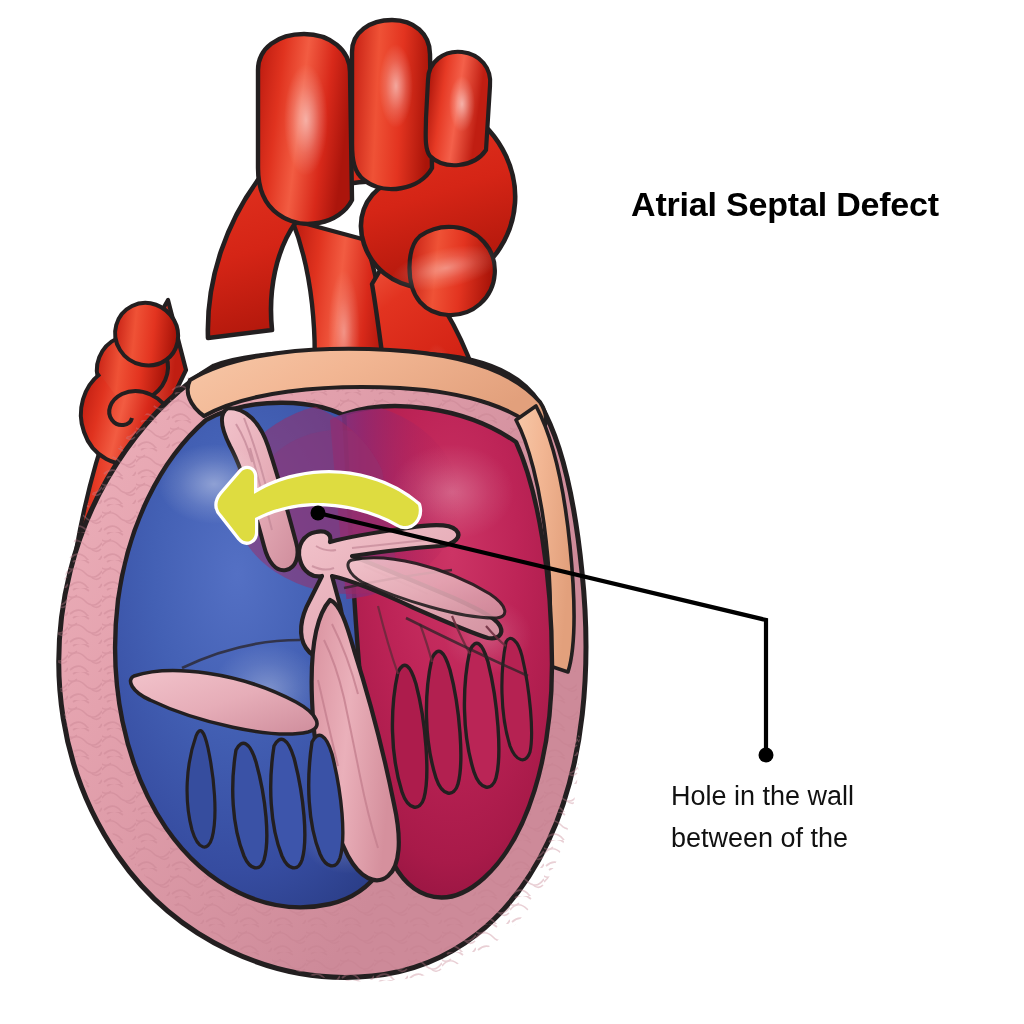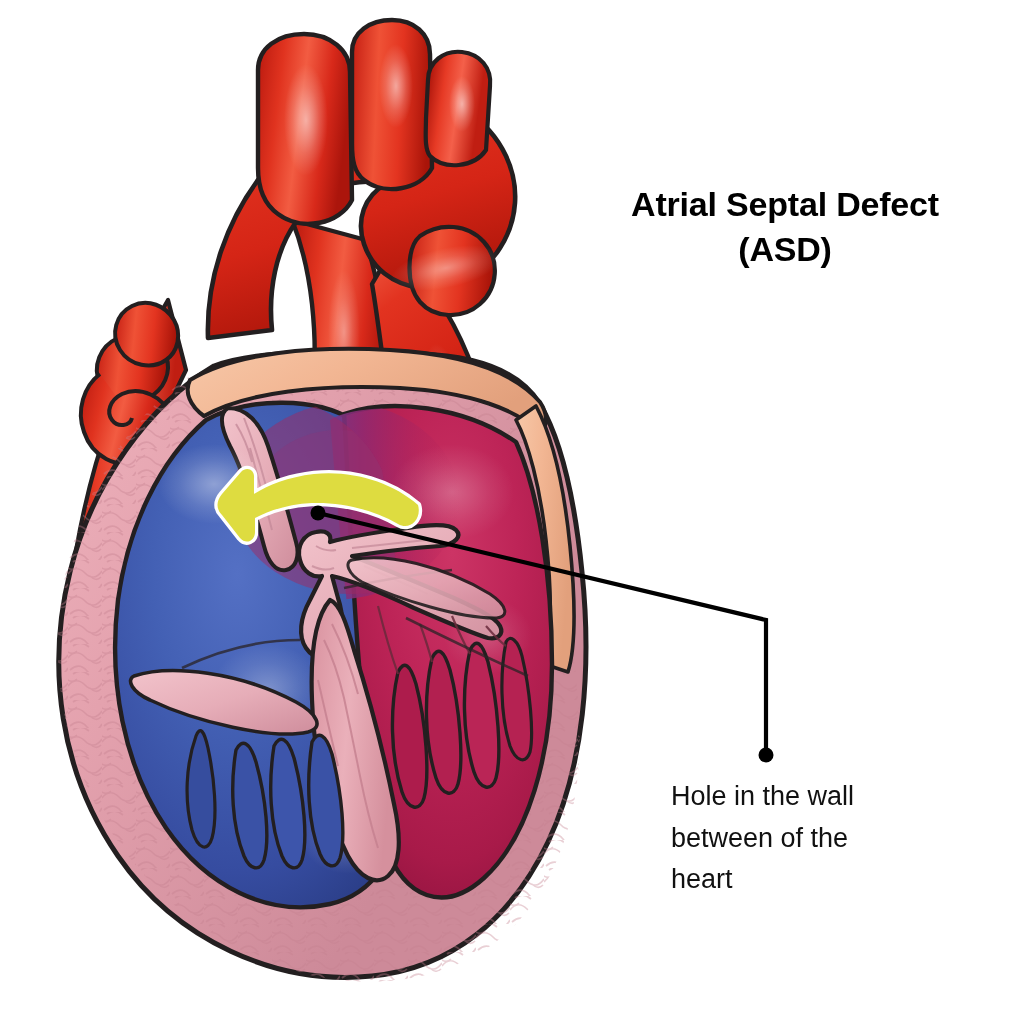--- a/index.html
+++ b/index.html
@@ -391,22 +391,20 @@
     <g>
       <path d="M318 513 L766 620 L766 755" fill="none" stroke="#000000" stroke-width="4.2" stroke-linejoin="miter" stroke-linecap="butt"></path>
       <circle cx="318" cy="513" r="7.5" fill="#000000"></circle>
       <circle cx="766" cy="755" r="7.5" fill="#000000"></circle>
     </g>
 
   </svg>
 
   <div class="title-block">
     <div>Atrial Septal Defect</div>
-    <div>(ASD)</div>
   </div>
 
   <div class="caption-block">
     <div>Hole in the wall</div>
     <div>between of the</div>
-    <div>heart</div>
   </div>
 
 </div>
 
 </body></html>

